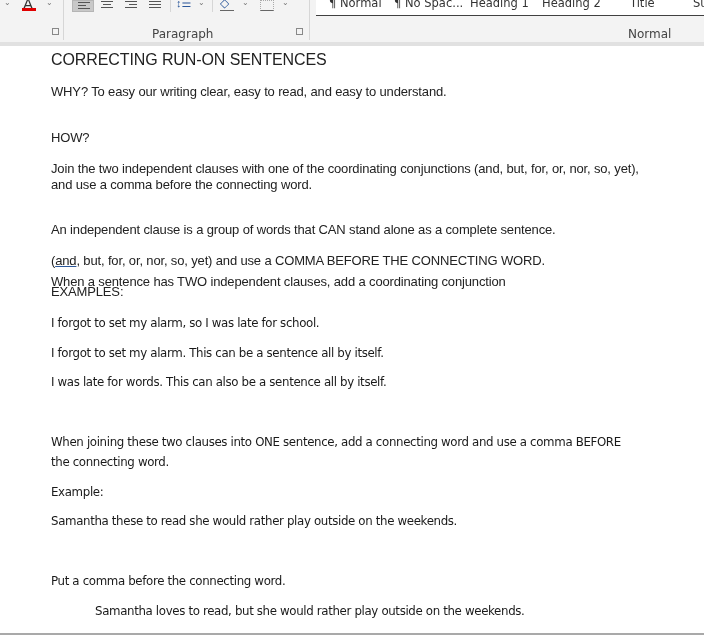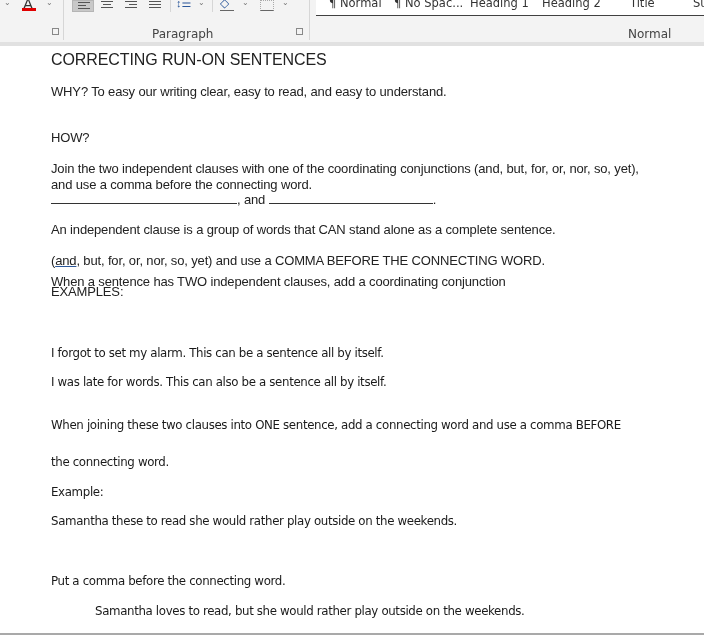--- a/index.html
+++ b/index.html
@@ -135,34 +135,31 @@
   <span class="group-label" style="left:628px;">Normal</span>
 </div>
 <div class="ribbon-bottom"></div>
 
 <div class="page">
   <div class="txt arial title">CORRECTING RUN-ON SENTENCES</div>
   <div class="txt arial" style="top:38px;">WHY?  To easy our writing clear, easy to read, and easy to understand.</div>
   <div class="txt arial" style="top:84px;">HOW?</div>
   <div class="txt arial" style="top:115px;">Join the two independent clauses with one of the coordinating conjunctions (and, but, for, or, nor, so, yet),</div>
   <div class="txt arial" style="top:131px;">and use a comma before the connecting word.</div>
-  <div class="txt arial" style="top:146px;">
-    <span class="blank" style="width:186px;"></span><span>, and</span>
-    <span class="blank" style="width:164px;"></span><span>.</span>
-  </div>
   <div class="txt arial" style="top:176px;"> An independent clause is a group of words that CAN stand alone as a complete sentence.</div>
   <div class="txt arial" style="top:191px;margin-top:37px;">When a sentence has TWO independent clauses, add a coordinating conjunction</div>
   <div class="txt arial" style="top:207px;">
     <span>(</span><span class="u">and</span><span>, but, for, or, nor, so, yet) and use a COMMA BEFORE THE CONNECTING WORD.</span>
   </div>
   <div class="txt arial" style="top:238px;">EXAMPLES:</div>
 
+  <div class="txt cal" style="top:270px;">I forgot to set my alarm, so I was late for school.</div>
   <div class="txt cal" style="top:300px;">I forgot to set my alarm. This can be a sentence all by itself.</div>
   <div class="txt cal" style="top:329px;">I was late for words. This can also be a sentence all by itself.</div>
 
-  <div class="txt cal" style="top:372px;">When joining these two clauses into ONE sentence, add a connecting word and use a comma BEFORE</div>
+  <div class="txt cal" style="top:389px;">When joining these two clauses into ONE sentence, add a connecting word and use a comma BEFORE</div>
   <div class="txt cal" style="top:409px;">the connecting word.</div>
   <div class="txt cal" style="top:439px;">Example:</div>
   <div class="txt cal" style="top:468px;">Samantha these to read she would rather play outside on the weekends.</div>
   <div class="txt cal" style="top:528px;">Put a comma before the connecting word.</div>
   <div class="txt cal" style="top:558px;margin-left:44px;">Samantha loves to read, but she would rather play outside on the weekends.</div>
 </div>
 <div class="bottom-line"></div>
 
 </body></html>

